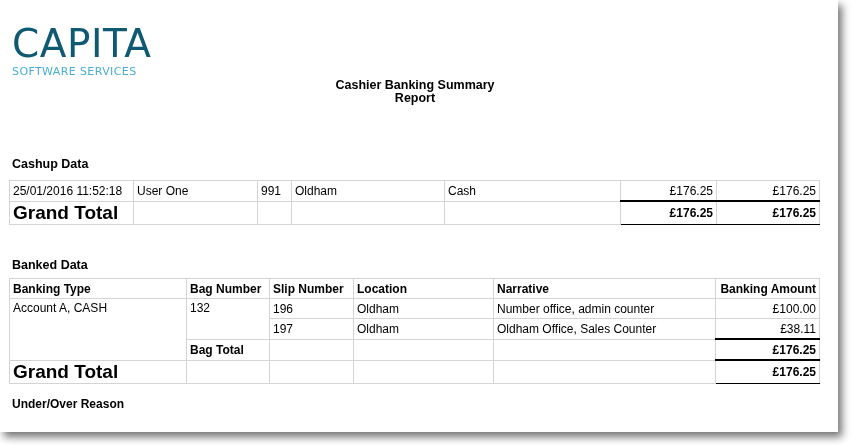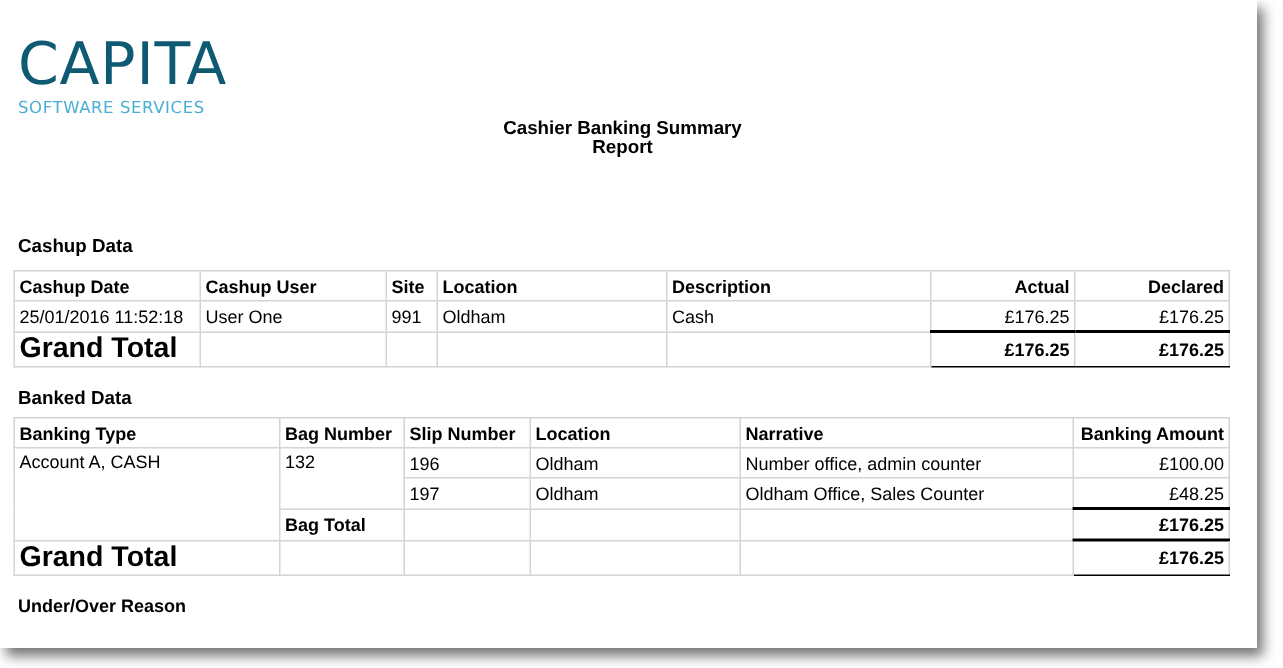--- a/index.html
+++ b/index.html
@@ -76,29 +76,20 @@
     <colgroup>
       <col style="width:124px">
         <col style="width:124px">
         <col style="width:34px">
         <col style="width:153px">
         <col style="width:176px">
         <col style="width:96px">
         <col style="width:103px">
     </colgroup>
     <tbody>
-        <tr>
-      <td class="h">Cashup Date</td>
-      <td class="h">Cashup User</td>
-      <td class="h">Site</td>
-      <td class="h">Location</td>
-      <td class="h">Description</td>
-      <td class="h num">Actual</td>
-      <td class="h num">Declared</td>
-    </tr>
     <tr>
       <td>25/01/2016 11:52:18</td>
       <td>User One</td>
       <td>991</td>
       <td>Oldham</td>
       <td>Cash</td>
       <td class="num">£176.25</td>
       <td class="num">£176.25</td>
     </tr>
     <tr>
@@ -138,21 +129,21 @@
       <td class="top" rowspan="2">132</td>
       <td>196</td>
       <td>Oldham</td>
       <td>Number office, admin counter</td>
       <td class="num">£100.00</td>
     </tr>
     <tr>
       <td>197</td>
       <td>Oldham</td>
       <td>Oldham Office, Sales Counter</td>
-      <td class="num">£48.25</td>
+      <td class="num">£38.11</td>
     </tr>
     <tr>
       <td class="h">Bag Total</td>
       <td></td>
       <td></td>
       <td></td>
       <td class="tot">£176.25</td>
     </tr>
     <tr>
       <td class="gt">Grand Total</td>

